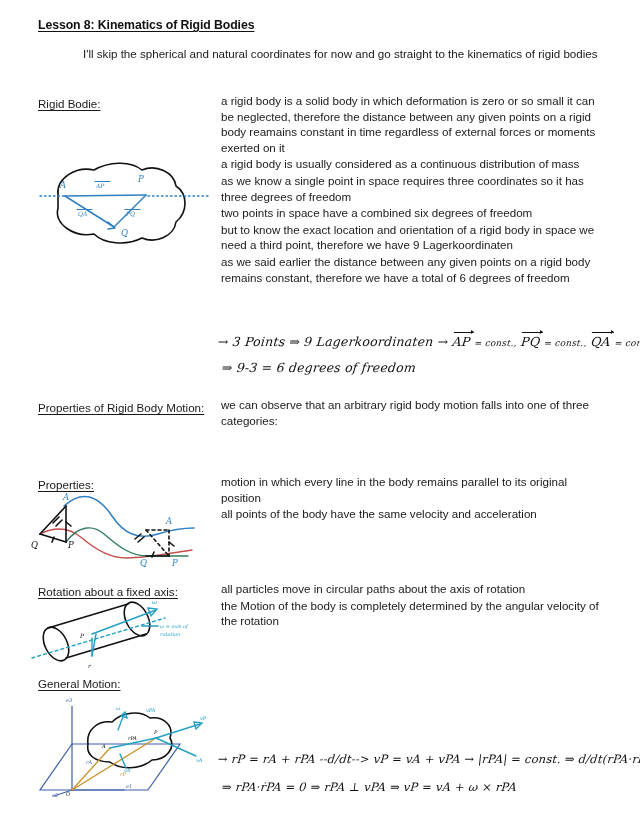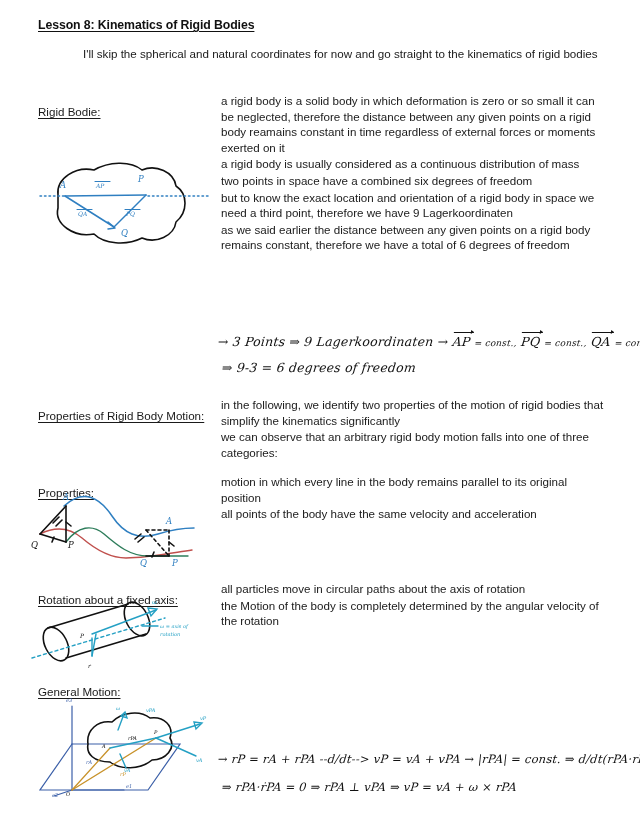--- a/index.html
+++ b/index.html
@@ -45,21 +45,21 @@
     margin-left: 45px;
   }
   .row {
     position: absolute;
     left: 38px;
     width: 572px;
   }
   .label {
     position: absolute;
     left: 0;
-    top: 12px;
+    top: 4px;
     width: 172px;
     font-size: 11.6px;
     line-height: 15.6px;
     text-decoration: underline;
     text-underline-offset: 2px;
     color: #1a1a1a;
   }
   .body-col {
     position: absolute;
     left: 182px;
@@ -138,20 +138,21 @@
 
   <div class="doc-title">Lesson 8: Kinematics of Rigid Bodies</div>
 
   <div class="intro">I'll skip the spherical and natural coordinates for now and go straight to the kinematics of rigid bodies</div>
 
   <div class="row" style="top:92px;">
     <div class="label">Rigid Bodie:</div>
     <div class="body-col">
       <p>a rigid body is a solid body in which deformation is zero or so small it can be neglected, therefore the distance between any given points on a rigid body reamains constant in time regardless of external forces or moments exerted on it</p>
       <p>a rigid body is usually considered as a continuous distribution of mass</p>
+      <p>as we know a single point in space requires three coordinates so it has three degrees of freedom</p>
       <p>two points in space have a combined six degrees of freedom</p>
       <p>but to know the exact location and orientation of a rigid body in space we need a third point, therefore we have 9 Lagerkoordinaten</p>
       <p>as we said earlier the distance between any given points on a rigid body remains constant, therefore we have a total of 6 degrees of freedom</p>
     </div>
   </div>
 
   <div class="fig" style="left:38px; top:150px;">
     <svg width="175" height="115" viewBox="0 0 175 115">
       <path class="ink-black" d="M20 45 C18 28, 38 16, 56 20 C70 12, 92 10, 104 20
                C118 14, 136 22, 138 36 C150 44, 150 62, 138 72
@@ -190,21 +191,20 @@
   </div>
 
   <div class="hand" style="left:222px; top:360px;">
     <span>⇒</span>
     <span>9-3 = 6 degrees of freedom</span>
   </div>
 
   <div class="row" style="top:396px;">
     <div class="label">Properties of Rigid Body Motion:</div>
     <div class="body-col">
-      <p>in the following, we identify two properties of the motion of rigid bodies that simplify the kinematics significantly</p>
       <p>we can observe that an arbitrary rigid body motion falls into one of three categories:</p>
     </div>
   </div>
 
   <div class="row" style="top:473px;">
     <div class="label">Properties:</div>
     <div class="body-col">
       <p>motion in which every line in the body remains parallel to its original position</p>
       <p>all points of the body have the same velocity and acceleration</p>
     </div>

